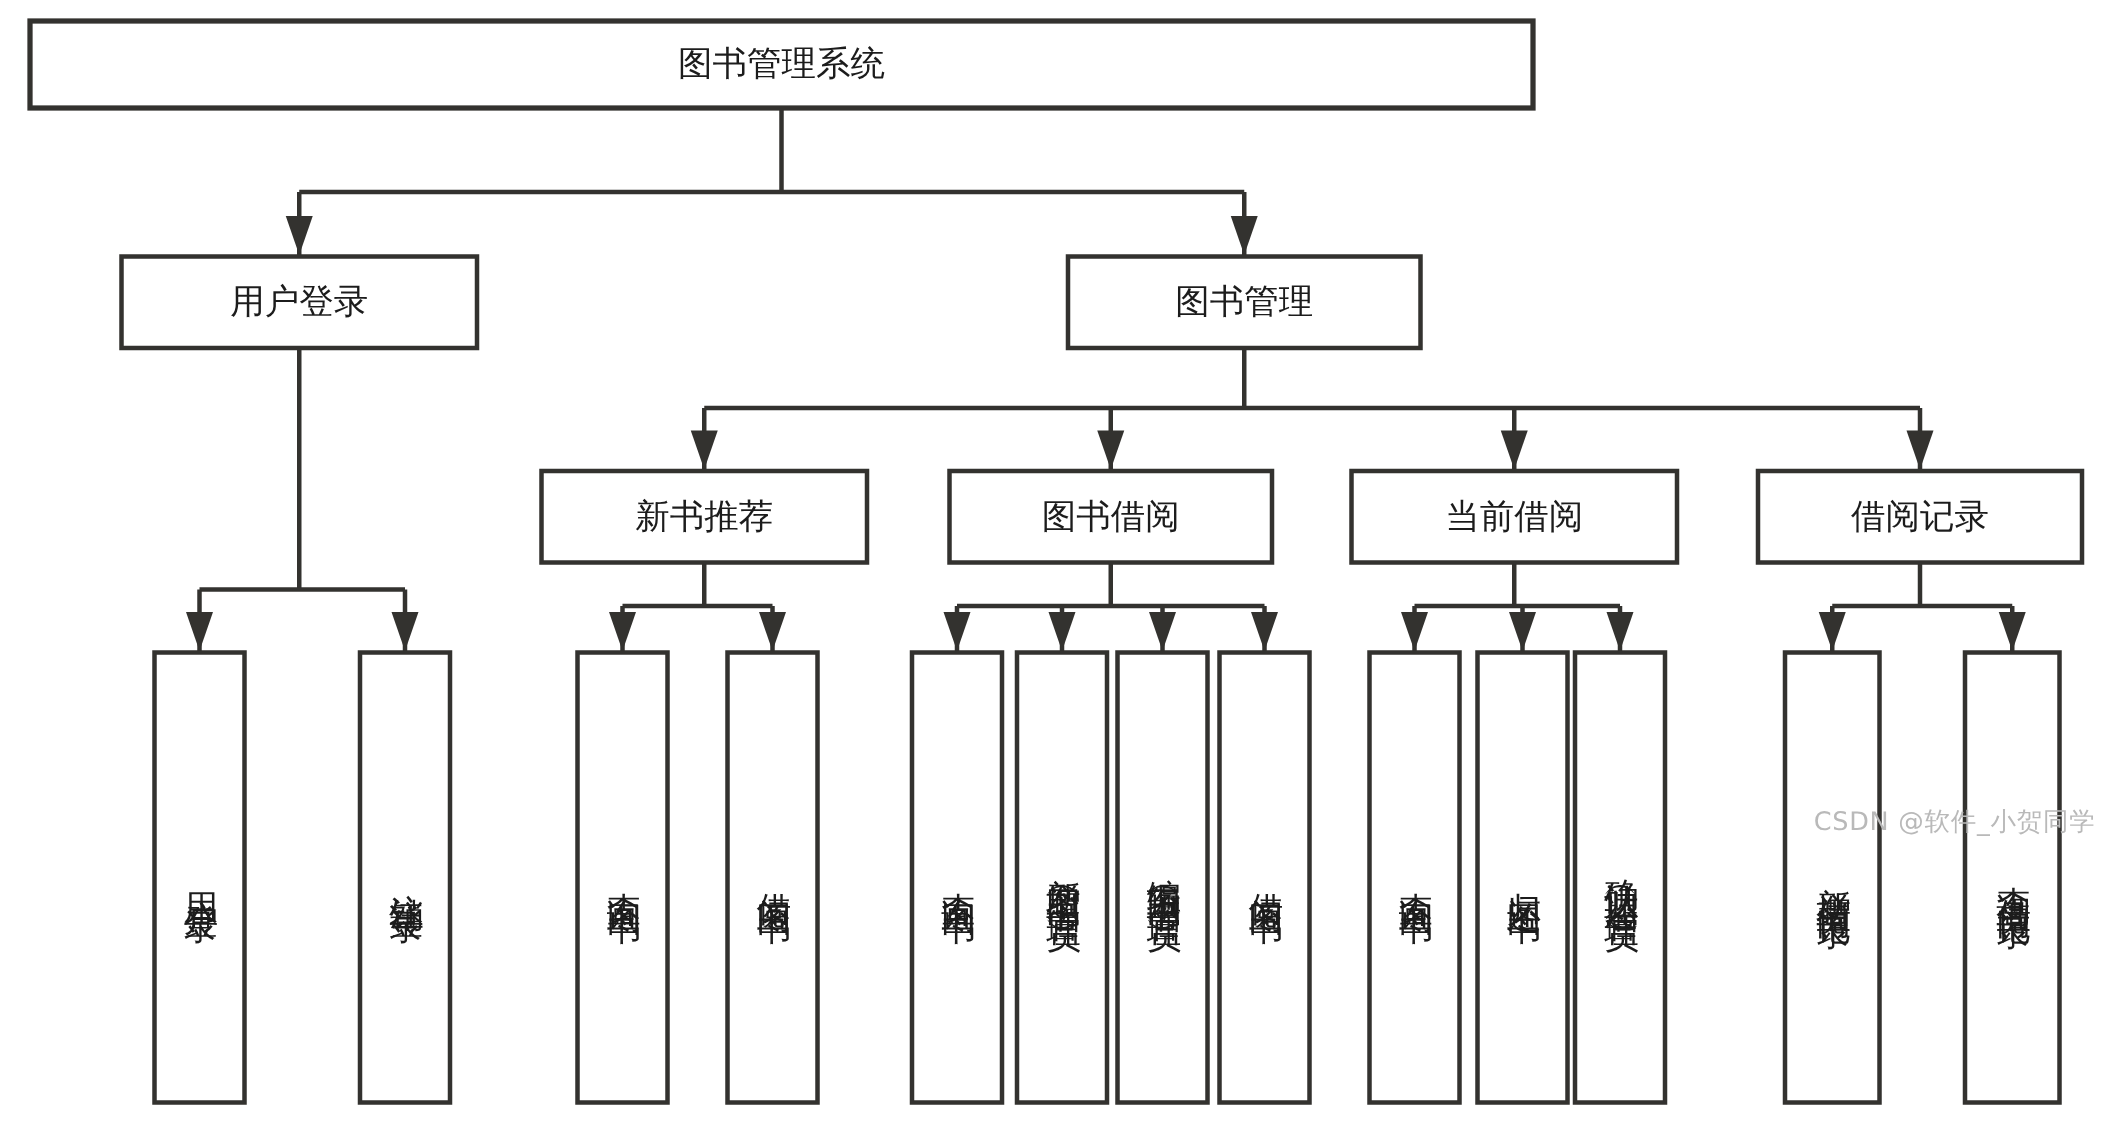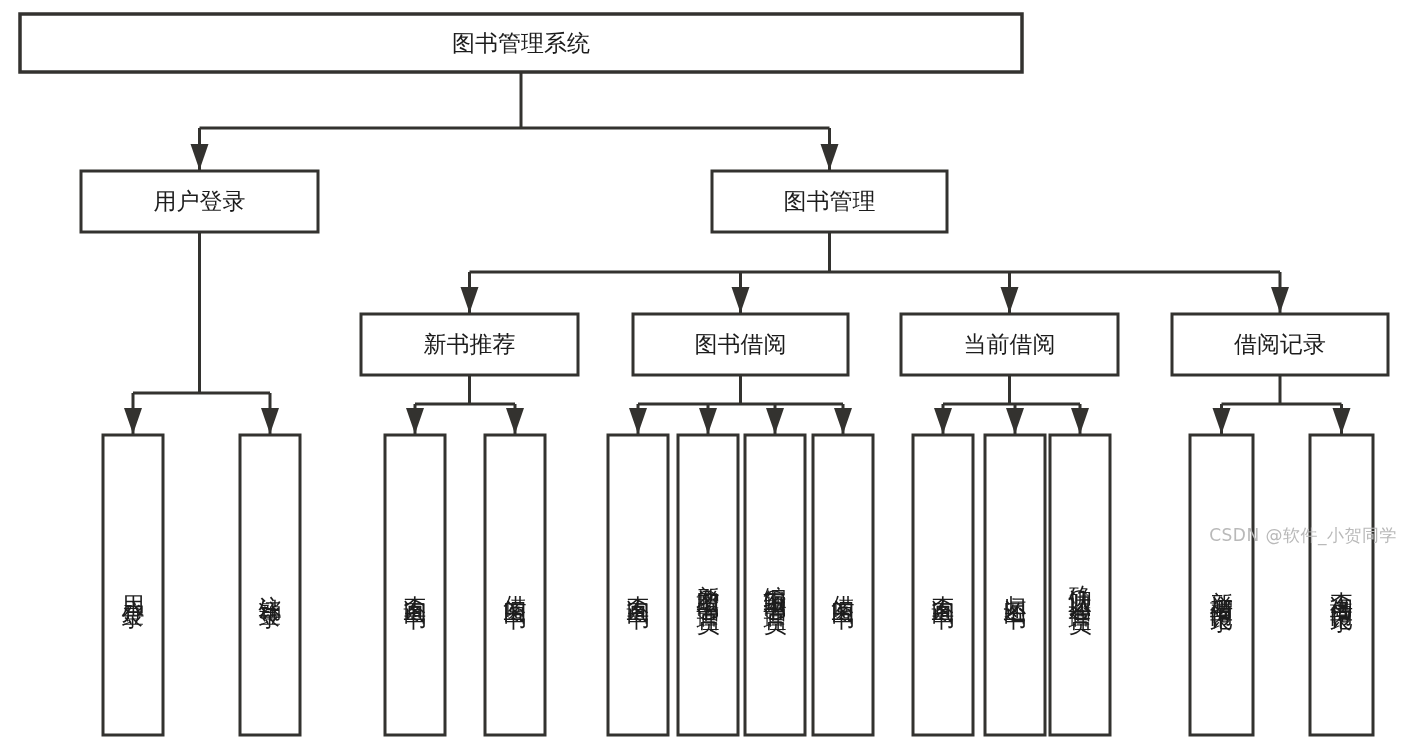--- a/index.html
+++ b/index.html
@@ -63,21 +63,21 @@
     letter-spacing: 4px;
     display: flex;
     align-items: center;
     justify-content: center;
     white-space: nowrap;
     pointer-events: none;
   }
   .watermark {
     position: absolute;
     right: 8px;
-    bottom: 16px;
+    bottom: 4px;
     font-family: "DejaVu Sans", "Liberation Sans", sans-serif;
     font-size: 17px;
     color: #b9b9b9;
     letter-spacing: 0.5px;
     user-select: none;
   }
 </style>
 </head>
 <body>
 

